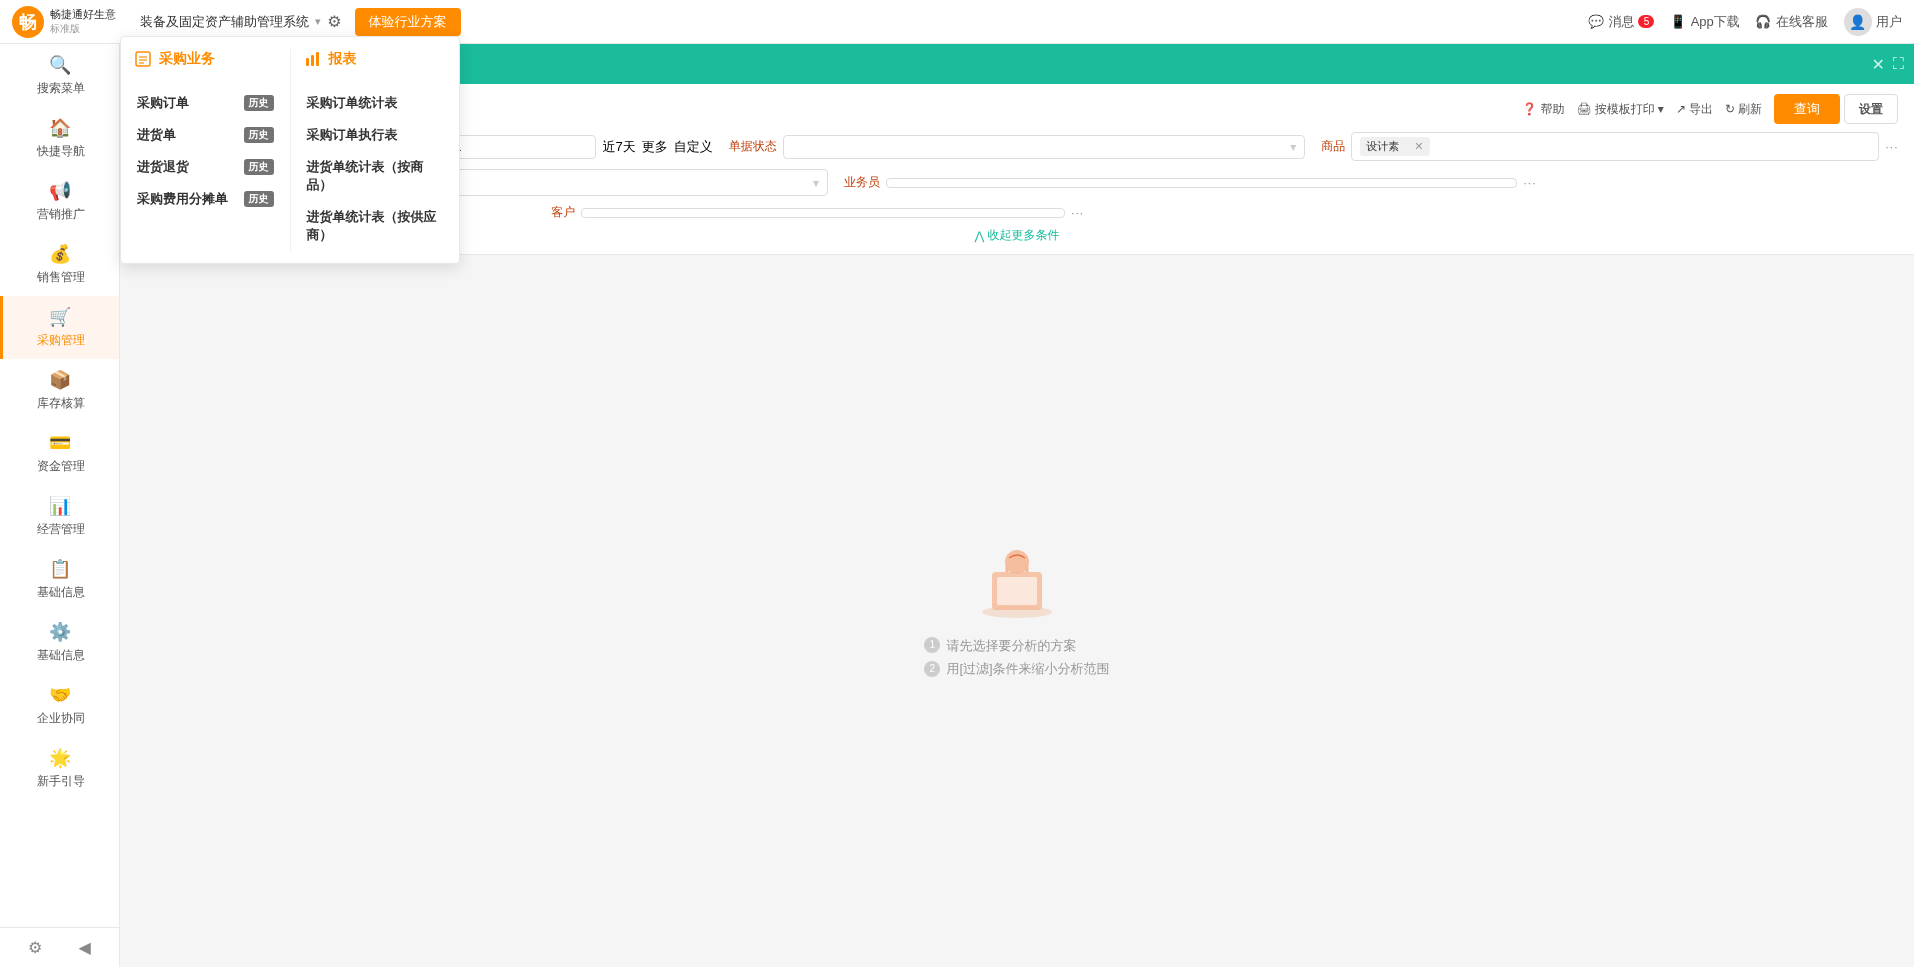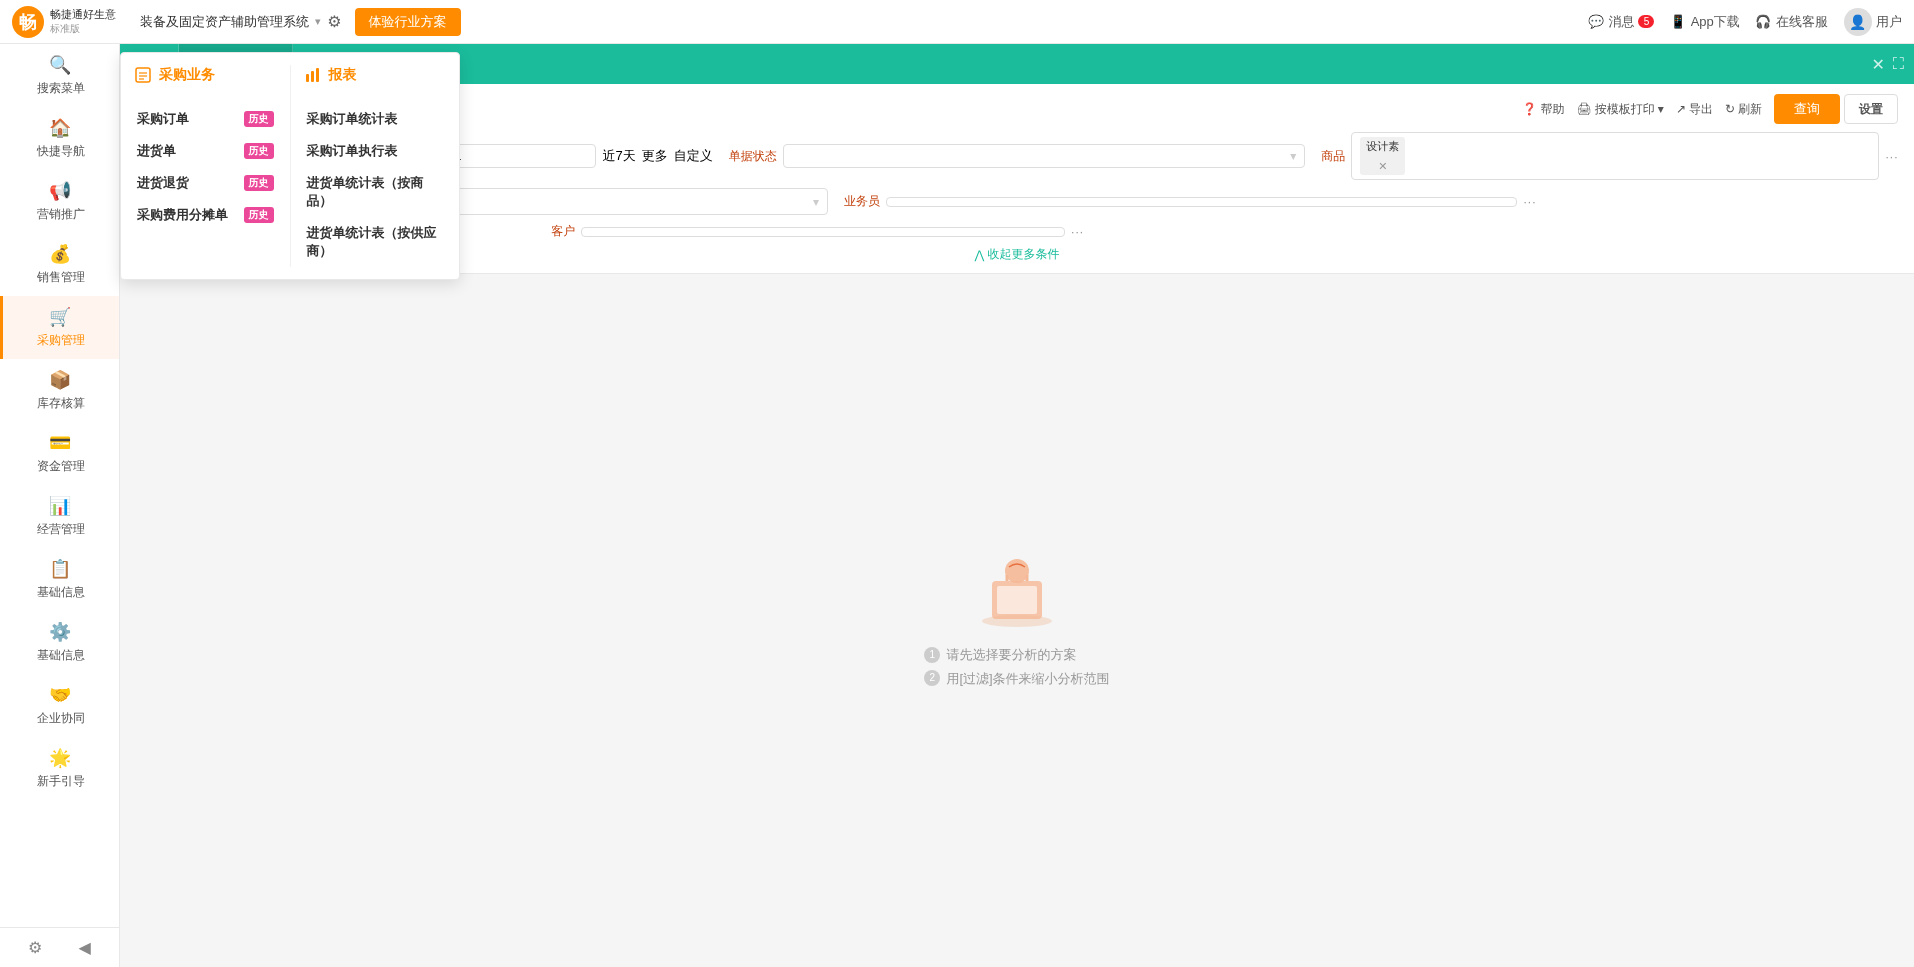--- a/index.html
+++ b/index.html
@@ -213,21 +213,21 @@
       color: #333;
       display: flex; align-items: center; gap: 4px;
       cursor: pointer;
     }
     .tag-item {
       background: #f0f0f0;
       border-radius: 3px;
       padding: 2px 6px;
       font-size: 11px;
       color: #333;
-      display: flex; align-items: center; gap: 6px; flex-direction: column;
+      display: flex; align-items: center; gap: 15px;
     }
     .tag-close { cursor: pointer; color: #999; }
     .collapse-btn {
       color: #1abc9c;
       cursor: pointer;
       font-size: 12px;
       display: flex; align-items: center; gap: 3px;
       justify-content: center;
       margin-top: 6px;
     }
@@ -259,21 +259,21 @@
     .empty-text { color: #999; font-size: 13px; line-height: 1.8; }
     .empty-text-item { display: flex; align-items: center; gap: 6px; }
     .step-num {
       width: 16px; height: 16px;
       background: #ccc; border-radius: 50%;
       color: #fff; font-size: 10px;
       display: flex; align-items: center; justify-content: center;
     }
     .dropdown-menu {
       position: absolute;
-      top: 52px;
+      top: 36px;
       left: 120px;
       background: #fff;
       border: 1px solid #e8e8e8;
       border-radius: 4px;
       box-shadow: 0 4px 16px rgba(0,0,0,0.12);
       width: 340px;
       padding: 12px 0;
       z-index: 200;
       display: flex;
       gap: 0;
@@ -304,21 +304,21 @@
       align-items: center;
       justify-content: space-between;
       padding: 7px 4px;
       cursor: pointer;
       color: #333;
       font-size: 13px;
       border-radius: 3px;
       font-weight: bold;
     }
     .history-badge {
-      background: #ec4899;
+      background: #737373;
       color: #fff;
       font-size: 10px;
       padding: 1px 5px;
       border-radius: 3px;
     }
   </style>
 </head>
 <body>
 
 <div class="top-navbar">

